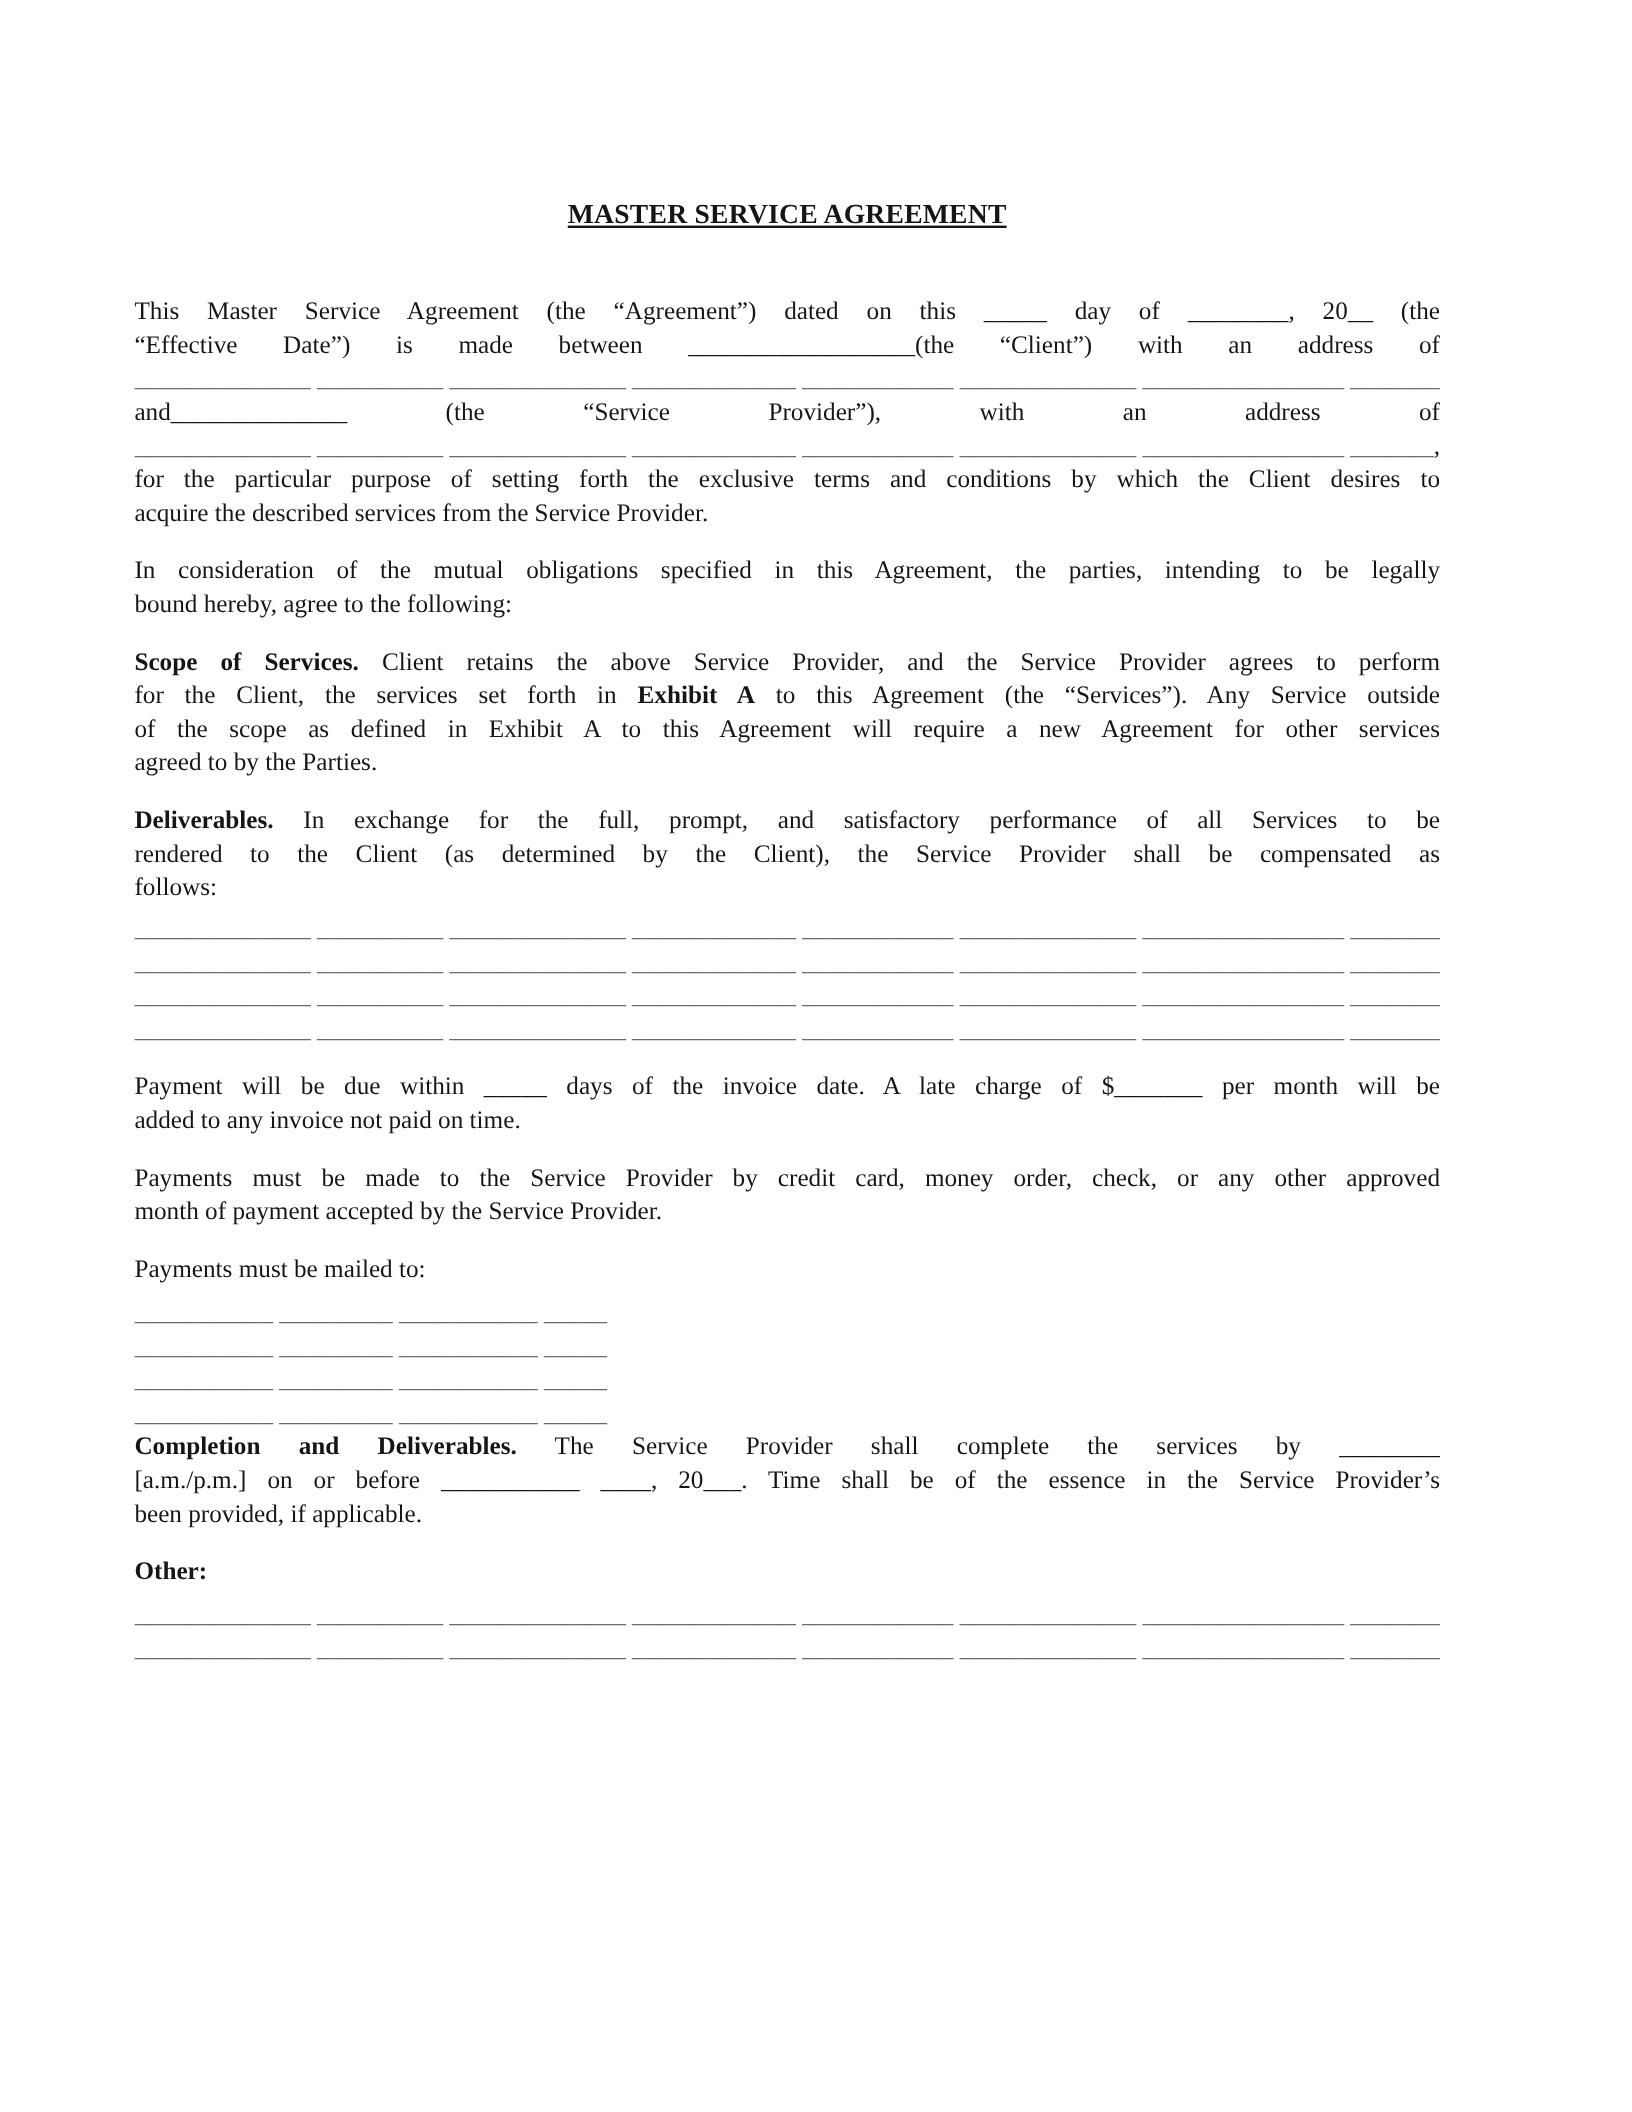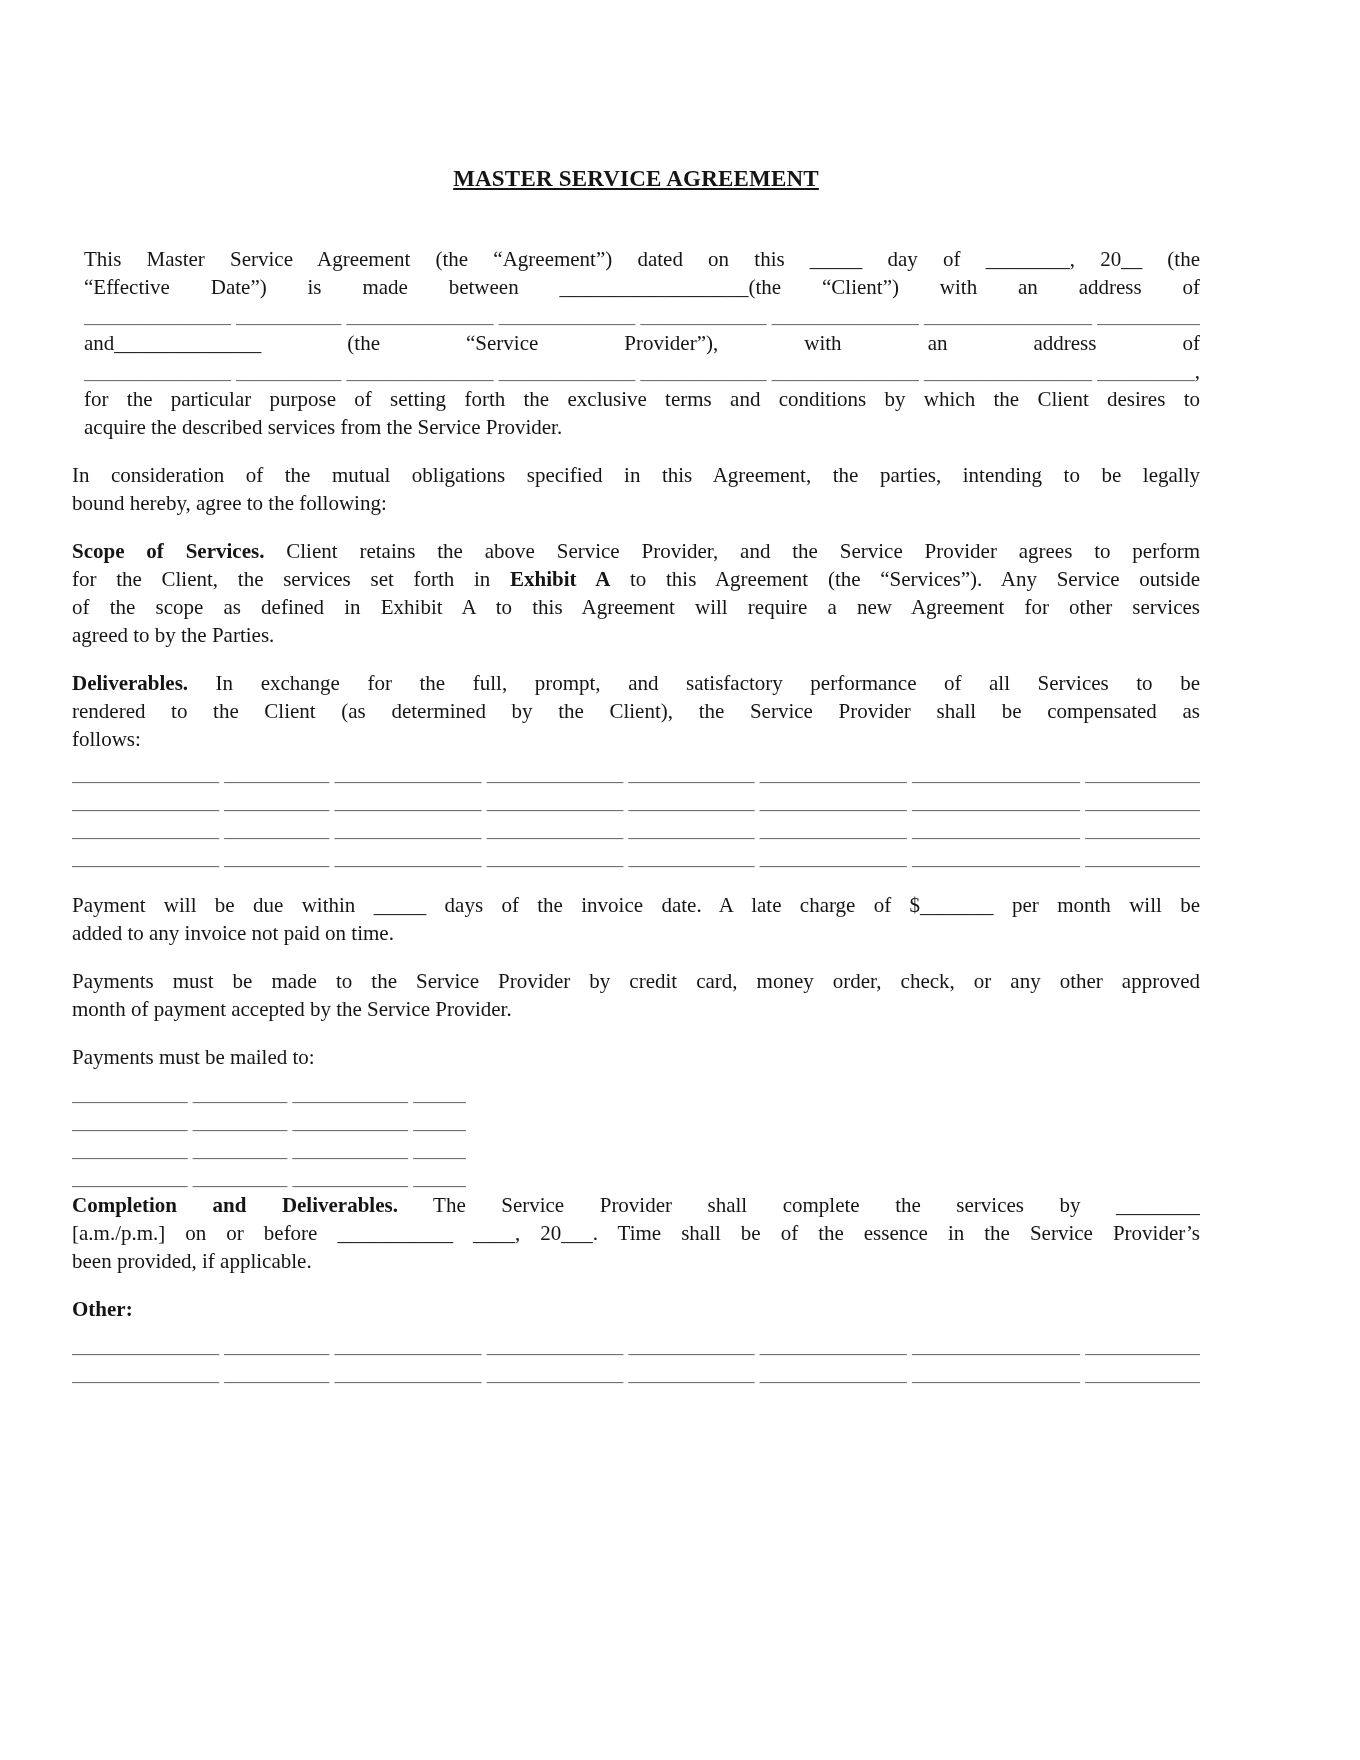--- a/index.html
+++ b/index.html
@@ -1,21 +1,21 @@
 <!DOCTYPE html>
 <html><head>
 <meta charset="utf-8">
 <style>
   html,body{margin:0;padding:0;background:#ffffff;}
   .page{
     position:relative;
     width:1360px;height:1760px;
     background:#ffffff;
     box-sizing:border-box;
-    padding:165px 160px 0 72px;
+    padding:165px 160px 0 112px;
     font-family:"Liberation Serif","DejaVu Serif",serif;
     font-size:21px;
     line-height:28px;
     color:#151515;
     overflow:hidden;
   }
   .line{height:28px;overflow:hidden;}
   
   .j{text-align:justify;}
   .j::after{content:"";display:inline-block;width:100%;height:0;}
@@ -25,21 +25,21 @@
     font-weight:bold;
     font-size:23px;
     text-decoration:underline;
     letter-spacing:0.2px;
   }
   .rule{white-space:nowrap;color:#6b6b6b;}
   .rule-short{width:394px;}
   .flexline{display:flex;align-items:baseline;}
   .rulefill{flex:1 1 auto;min-width:0;overflow:hidden;white-space:nowrap;color:#6b6b6b;}
   .comma{flex:0 0 auto;color:#151515;}
-  .m52{margin-top:52px;margin-left:12px;}
+  .m52{margin-top:52px;}
   .m28{margin-top:20px;}
   .m14{margin-top:0;}
   .m8{margin-top:8px;}
   .m6{margin-top:6px;}
 </style>
 </head>
 <body>
 
 <div class="page">
 

